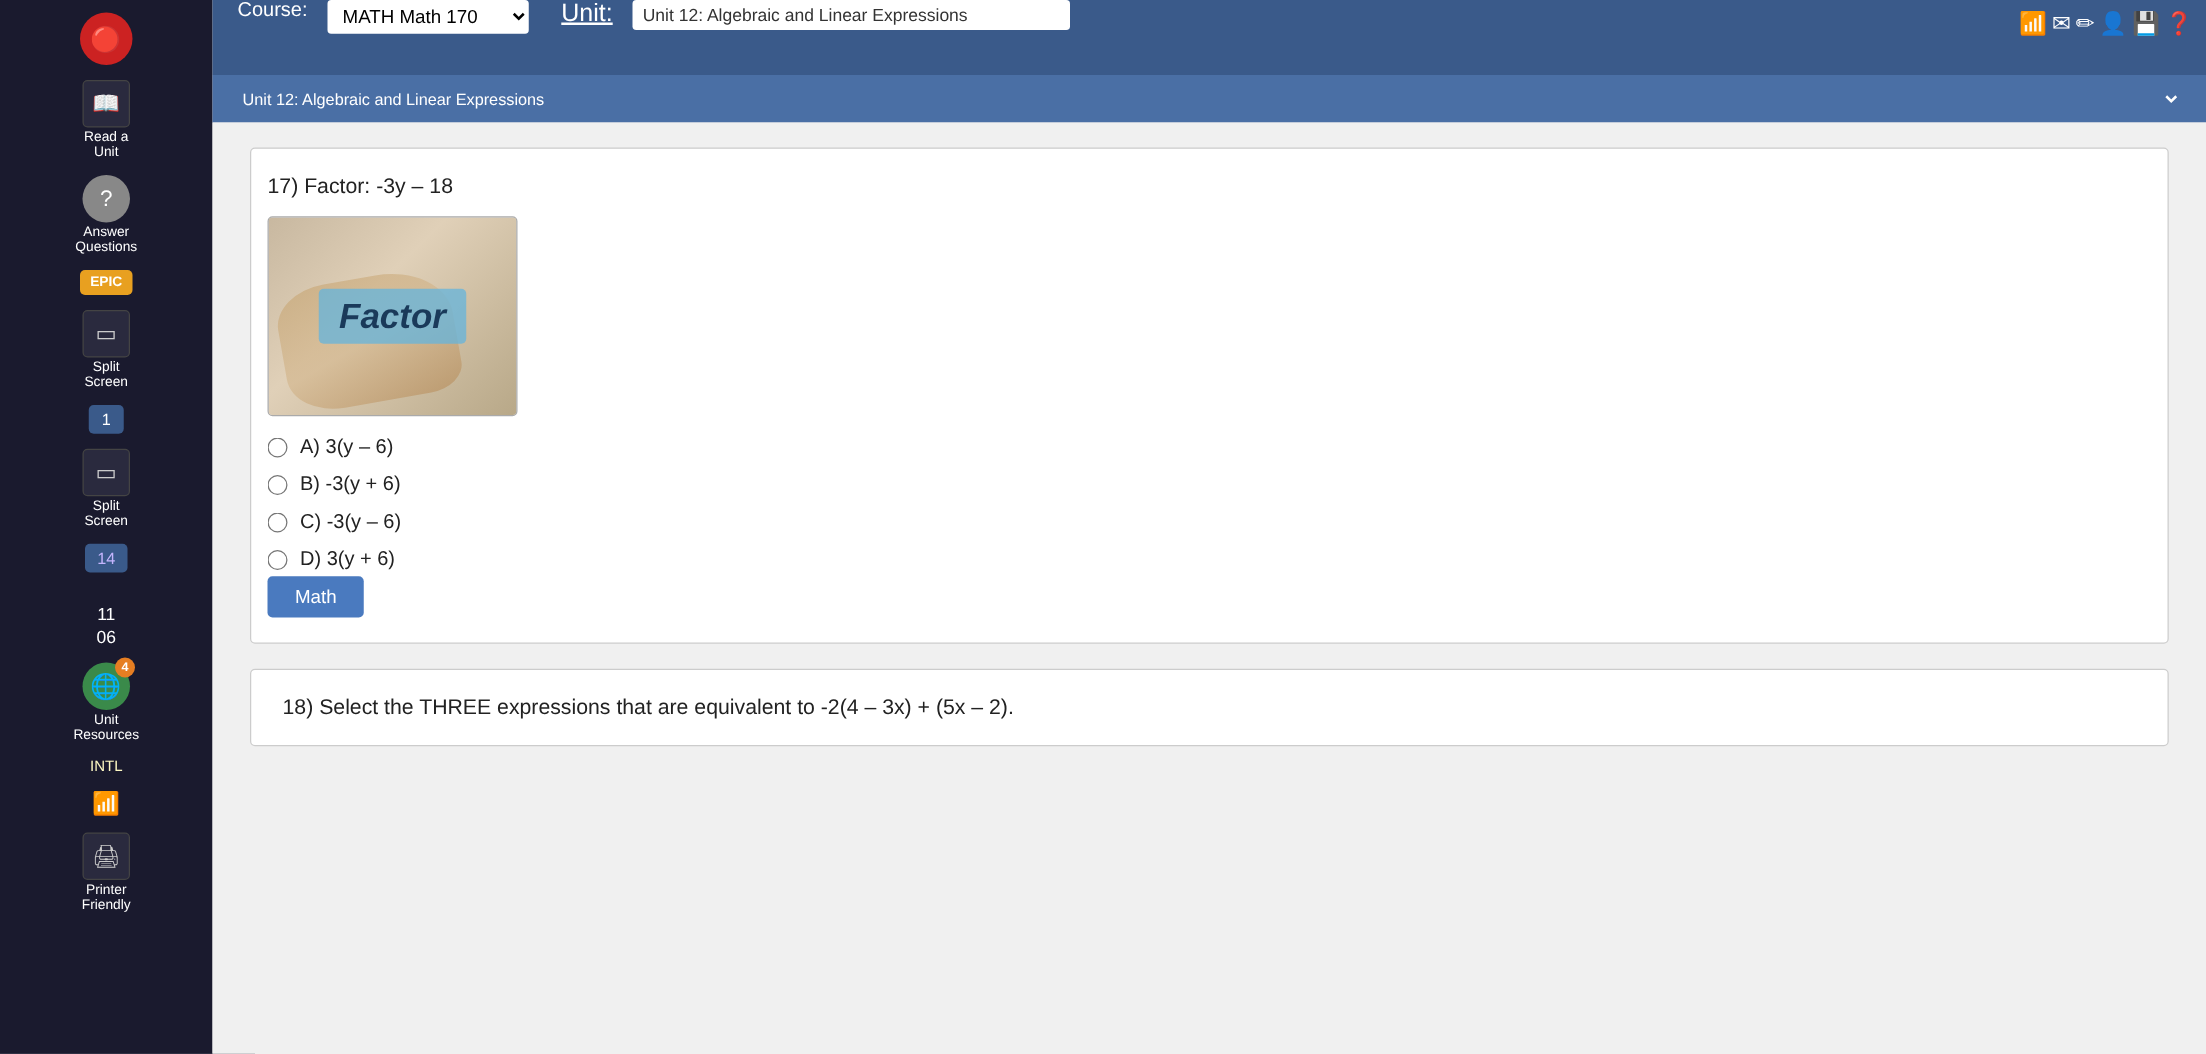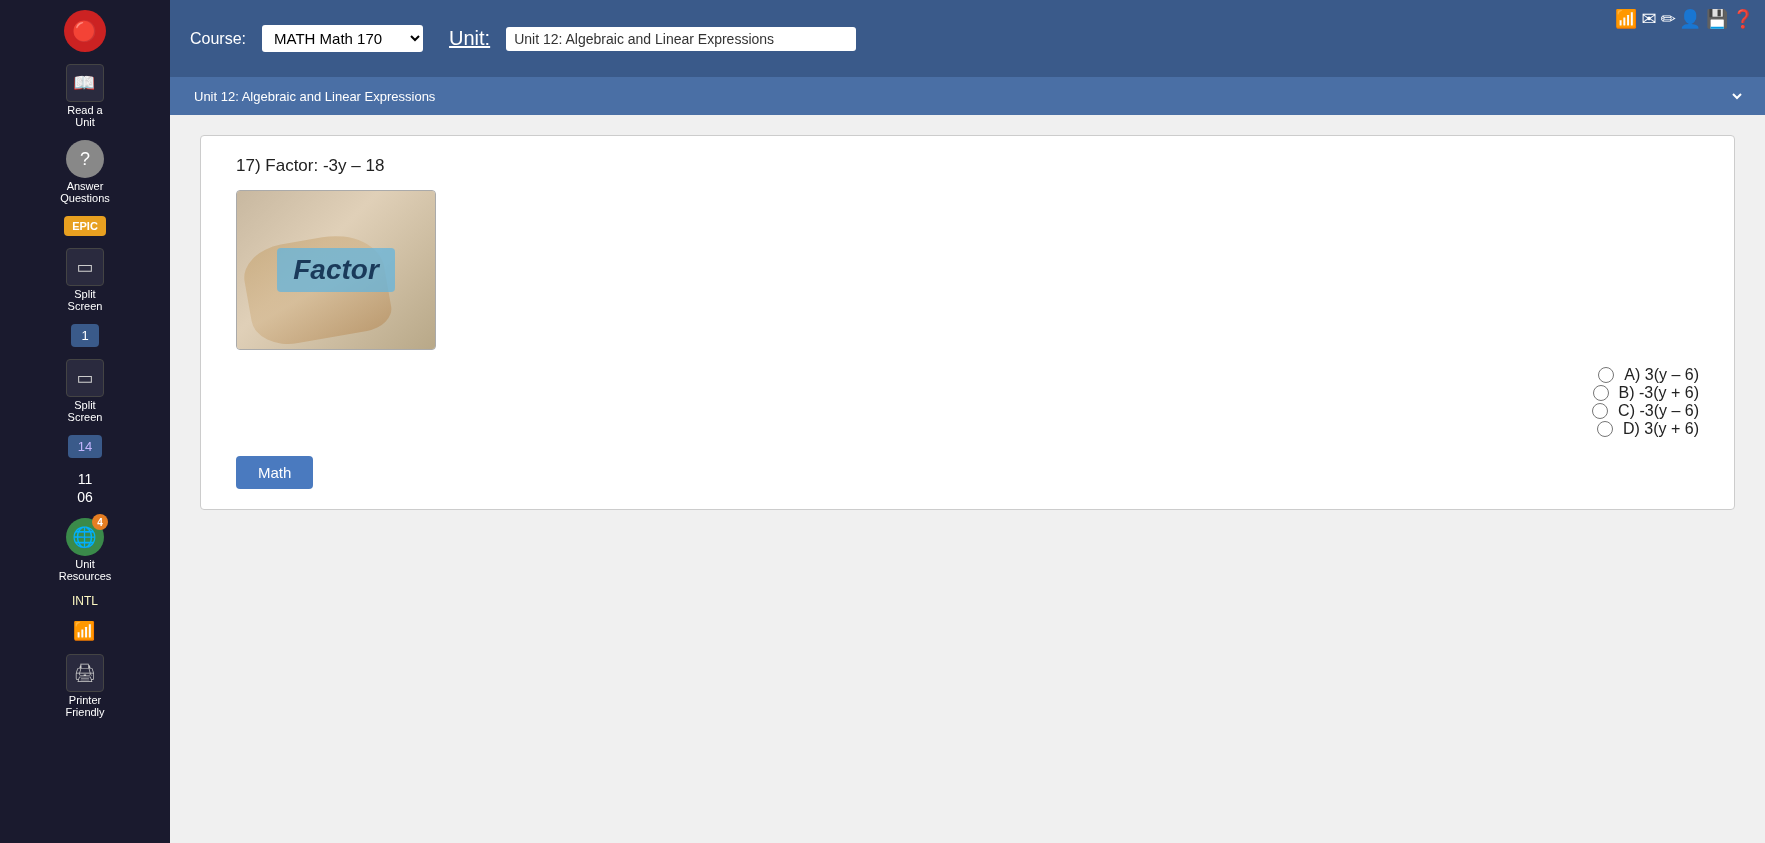--- a/index.html
+++ b/index.html
@@ -105,23 +105,23 @@
     .main-content {
       flex: 1;
       display: flex;
       flex-direction: column;
       background: #e8e8e8;
     }
 
     
     .top-header {
       background: #3a5a8a;
-      height: 77px;
-      display: flex;
-      align-items: center;
+      height: 60px;
+      display: flex;
+      align-items: flex-start;
       padding: 0 20px;
       gap: 16px;
       flex-shrink: 0;
     }
 
     .course-label {
       color: white;
       font-size: 16px;
       font-weight: 500;
     }
@@ -181,21 +181,21 @@
       overflow-y: auto;
       display: flex;
       flex-direction: column;
       gap: 20px;
     }
 
     .question-block {
       background: white;
       border: 1px solid #ccc;
       border-radius: 4px;
-      padding: 20px 35px;
+      padding: 20px 13px;
     }
 
     .question-title {
       font-size: 17px;
       color: #222;
       margin-bottom: 14px;
       font-weight: 500;
     }
 
     .factor-image-container {
@@ -226,23 +226,22 @@
       font-size: 28px;
       font-style: italic;
       font-weight: bold;
       padding: 6px 16px;
       border-radius: 4px;
     }
 
     .answer-options {
       display: flex;
       flex-direction: column;
-      gap: 0;
-      margin-bottom: 18px;
-      align-items: flex-end;
+      gap: 12px;
+      margin-bottom: 4px;
     }
 
     .answer-option {
       display: flex;
       align-items: center;
       gap: 10px;
       font-size: 16px;
       color: #222;
       cursor: pointer;
     }
@@ -339,21 +338,21 @@
     <div class="sidebar-icon-box">▭</div>
     <span style="white-space:pre-line;">Split
 Screen</span>
   </div>
 
   <div class="sidebar-icon-item">
     <div style="background:#3a5a8a;border-radius:4px;padding:4px 10px;color:#c4b5fd;font-size:13px;">14</div>
   </div>
 
   <div class="time-display">
-    <div style="white-space:pre-line;">11
+    <div style="white-space:pre-line;margin-top:12px;">11
 06</div>
   </div>
 
   <div class="sidebar-icon-item">
     <div class="globe-icon-wrap">
       <div class="circle-icon" style="background:#3a8a4a;font-size:20px;">🌐</div>
       <div class="badge-4">4</div>
     </div>
     <span style="white-space:pre-line;">Unit
 Resources</span>
@@ -419,15 +418,21 @@
         </label>
         <label class="answer-option">
           <input type="radio" name="q17" value="D" style="">
           <span>D) 3(y + 6)</span>
         </label>
       </div>
 
       <button class="save-button">Math</button>
     </div>
 
+    <div class="question-block-18">
+      <div class="question-title-18">
+        <span>18)</span>
+        <span>Select the THREE expressions that are equivalent to -2(4 – 3x) + (5x – 2).</span>
+      </div>
+    </div>
 
   </div>
 </div>
 
 </body></html>

